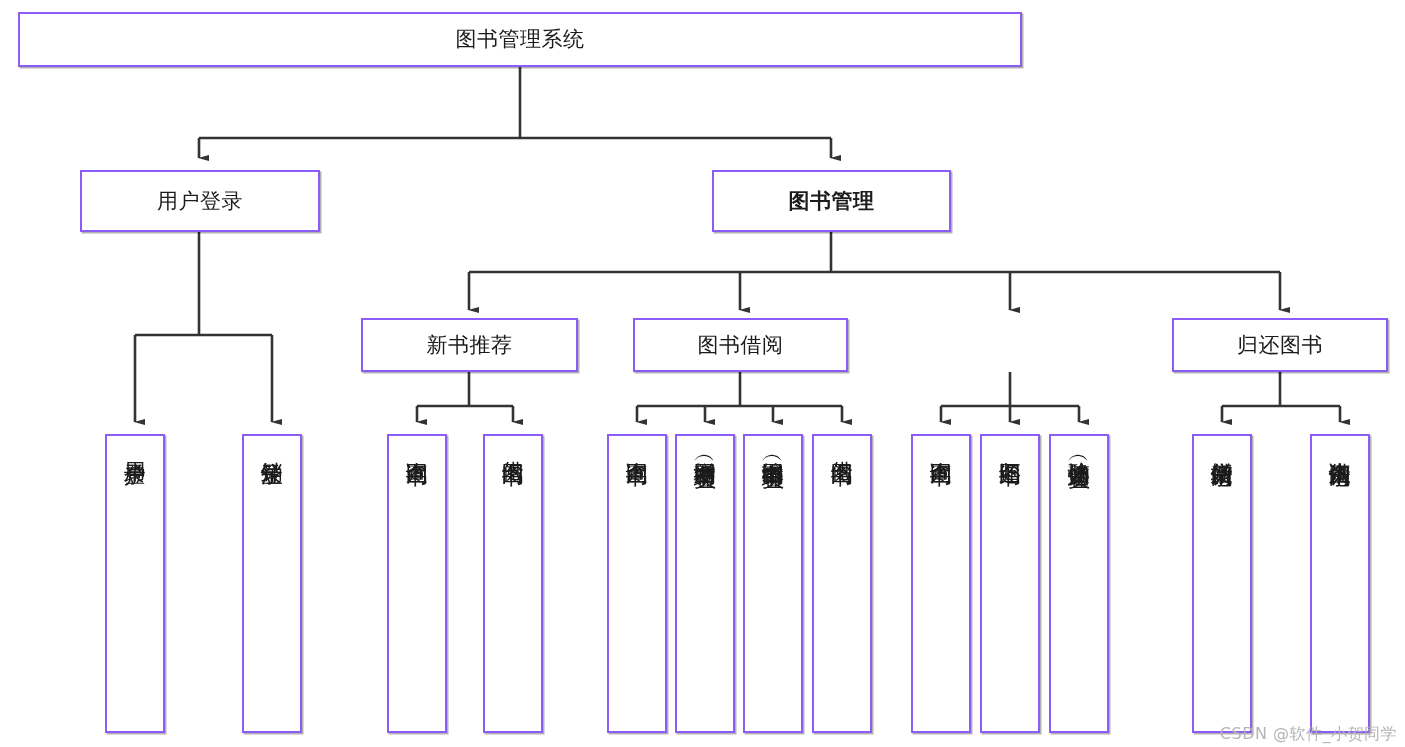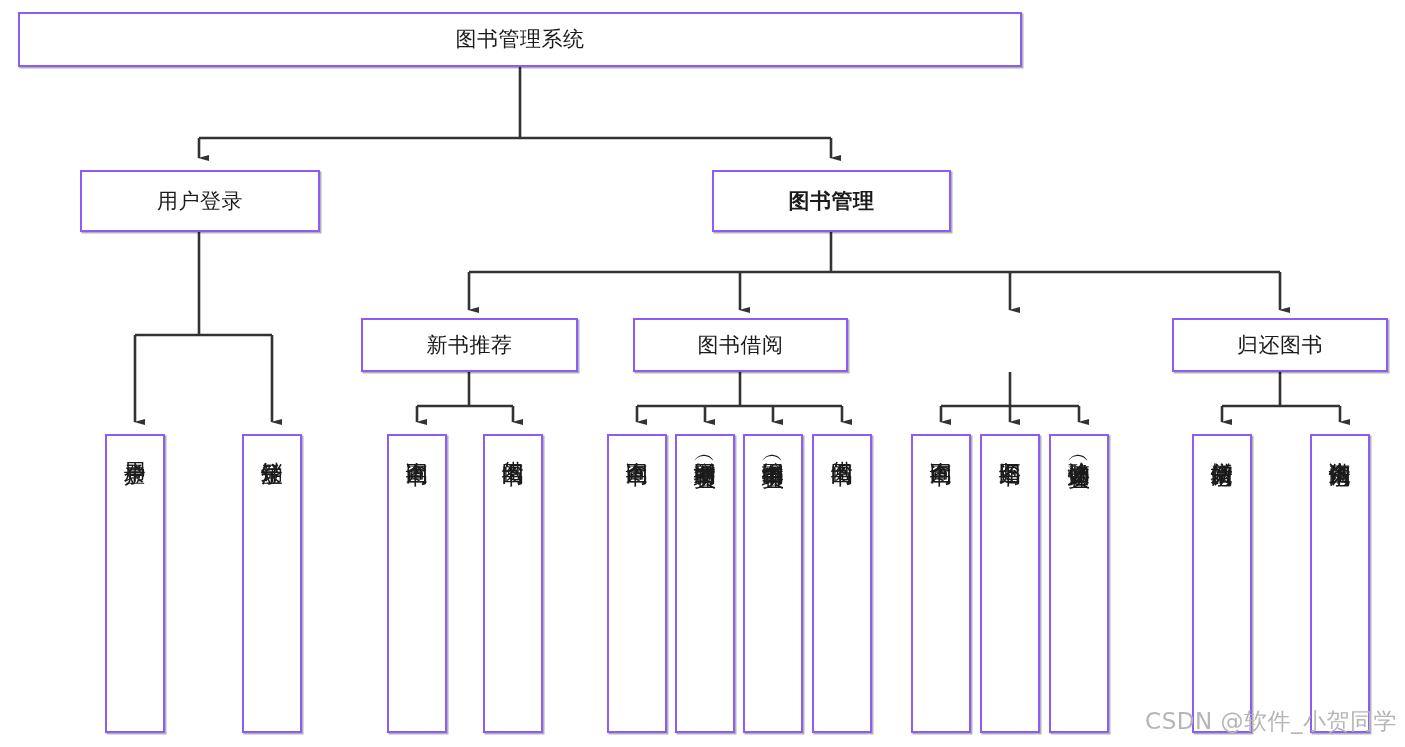--- a/index.html
+++ b/index.html
@@ -56,23 +56,23 @@
     letter-spacing: 1px;
     white-space: normal;
     max-height: 280px;
   }
   .node.leaf.tall .label {
     max-height: 288px;
   }
   #watermark {
     position: absolute;
     right: 8px;
-    bottom: 10px;
+    bottom: 2px;
     color: #b5b5b5;
-    font-size: 23px;
+    font-size: 16px;
     letter-spacing: 0.5px;
     white-space: nowrap;
   }
 </style>
 </head>
 <body>
 
 <div id="canvas">
 
   <svg id="wires" viewBox="0 0 1405 747">

